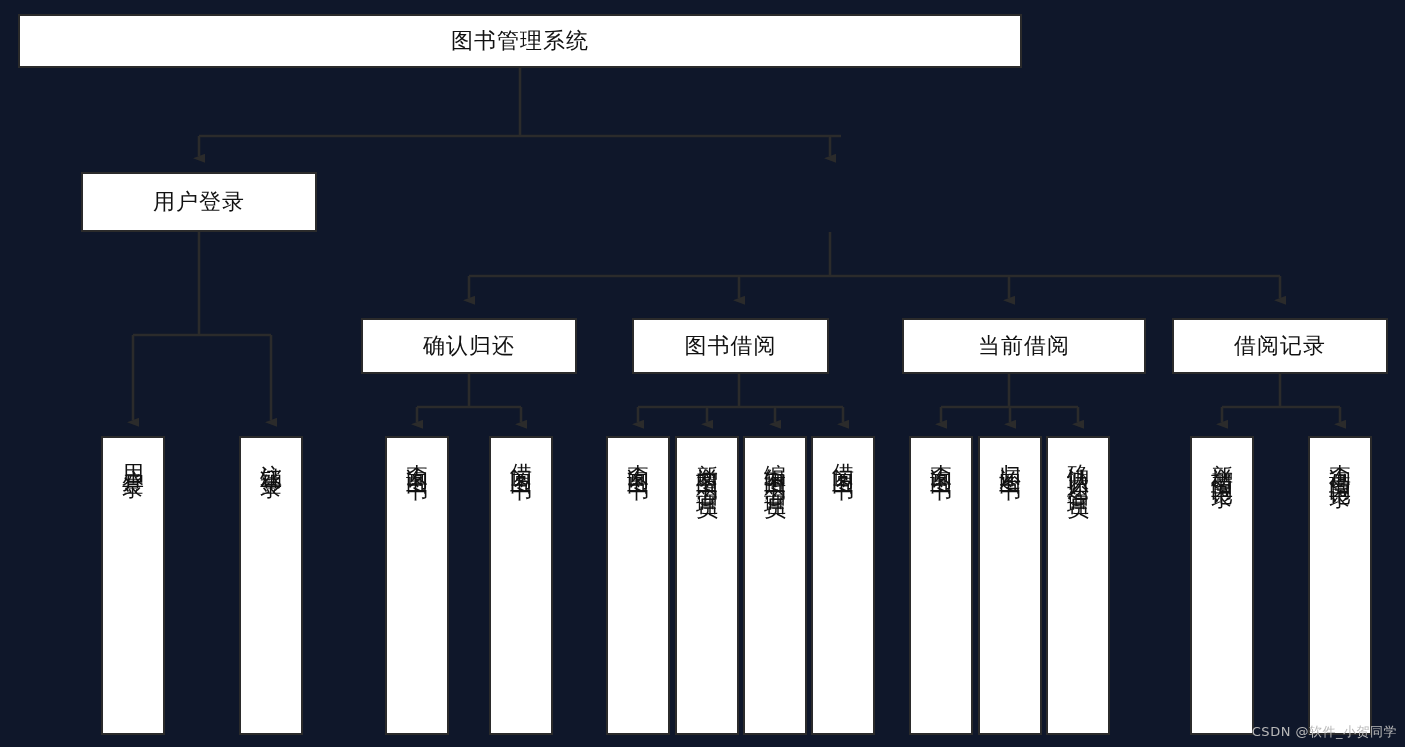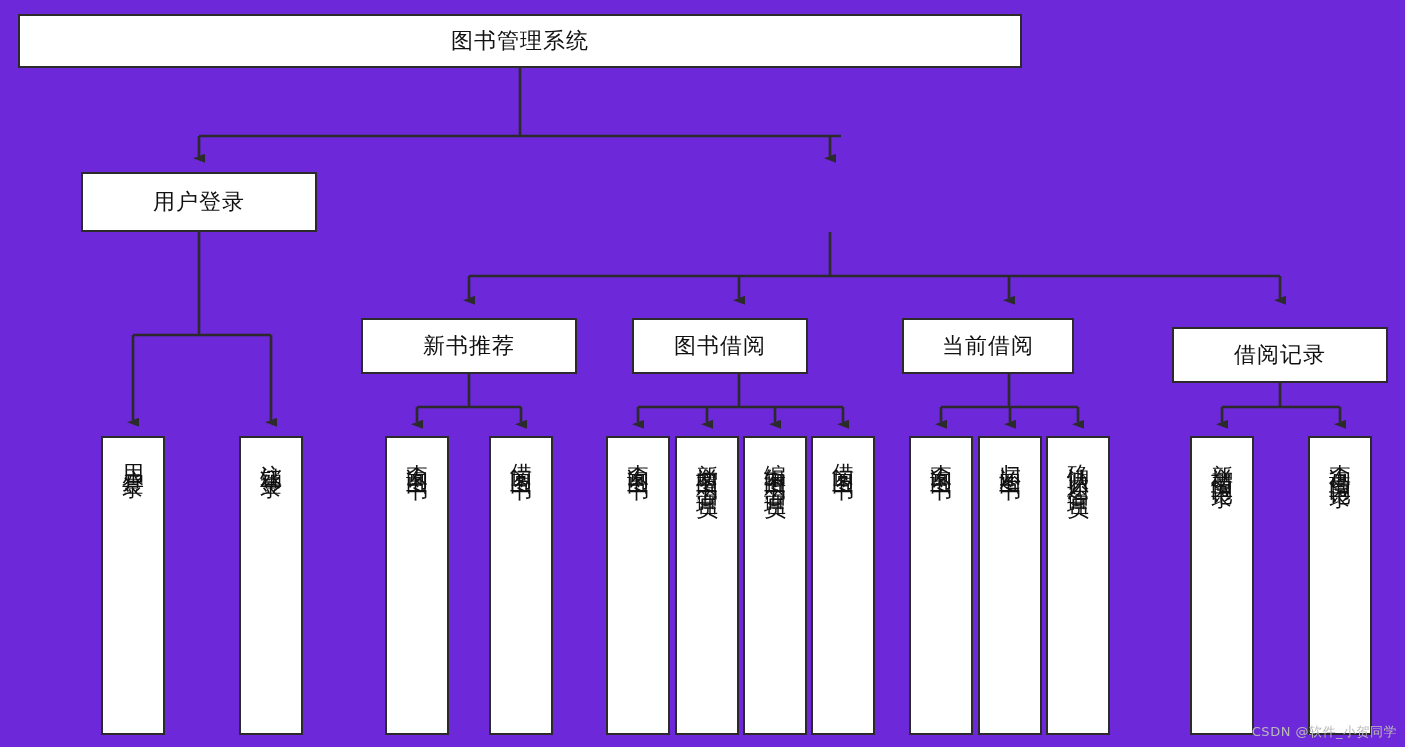--- a/index.html
+++ b/index.html
@@ -7,21 +7,21 @@
     padding: 0;
     background: #ffffff;
   }
   body {
     font-family: "DejaVu Sans", "Liberation Sans", sans-serif;
   }
   #canvas {
     position: relative;
     width: 1405px;
     height: 747px;
-    background: #6d28d9;
+    background: #0f172a;
     overflow: hidden;
   }
   #edges {
     position: absolute;
     left: 0;
     top: 0;
     width: 1405px;
     height: 747px;
     pointer-events: none;
   }
@@ -125,29 +125,29 @@
 
   <div class="node root" style="left:18px; top:14px; width:1004px; height:54px;">
     <span class="node-label">图书管理系统</span>
   </div>
 
   <div class="node level2" style="left:81px; top:172px; width:236px; height:60px;">
     <span class="node-label">用户登录</span>
   </div>
 
   <div class="node level2" style="left:361px; top:318px; width:216px; height:56px;">
-    <span class="node-label">新书推荐</span>
+    <span class="node-label">确认归还</span>
   </div>
-  <div class="node level2" style="left:632px; top:318px; width:176px; height:56px;">
+  <div class="node level2" style="left:632px; top:318px; width:197px; height:56px;">
     <span class="node-label">图书借阅</span>
   </div>
-  <div class="node level2" style="left:902px; top:318px; width:172px; height:56px;">
+  <div class="node level2" style="left:902px; top:318px; width:244px; height:56px;">
     <span class="node-label">当前借阅</span>
   </div>
-  <div class="node level2" style="left:1172px; top:327px; width:216px; height:56px;">
+  <div class="node level2" style="left:1172px; top:318px; width:216px; height:56px;">
     <span class="node-label">借阅记录</span>
   </div>
 
   <div class="node vertical" style="left:101px; top:436px; width:64px; height:299px;">
     <span class="node-label">用户登录</span>
   </div>
   <div class="node vertical" style="left:239px; top:436px; width:64px; height:299px;">
     <span class="node-label">注销登录</span>
   </div>
 

